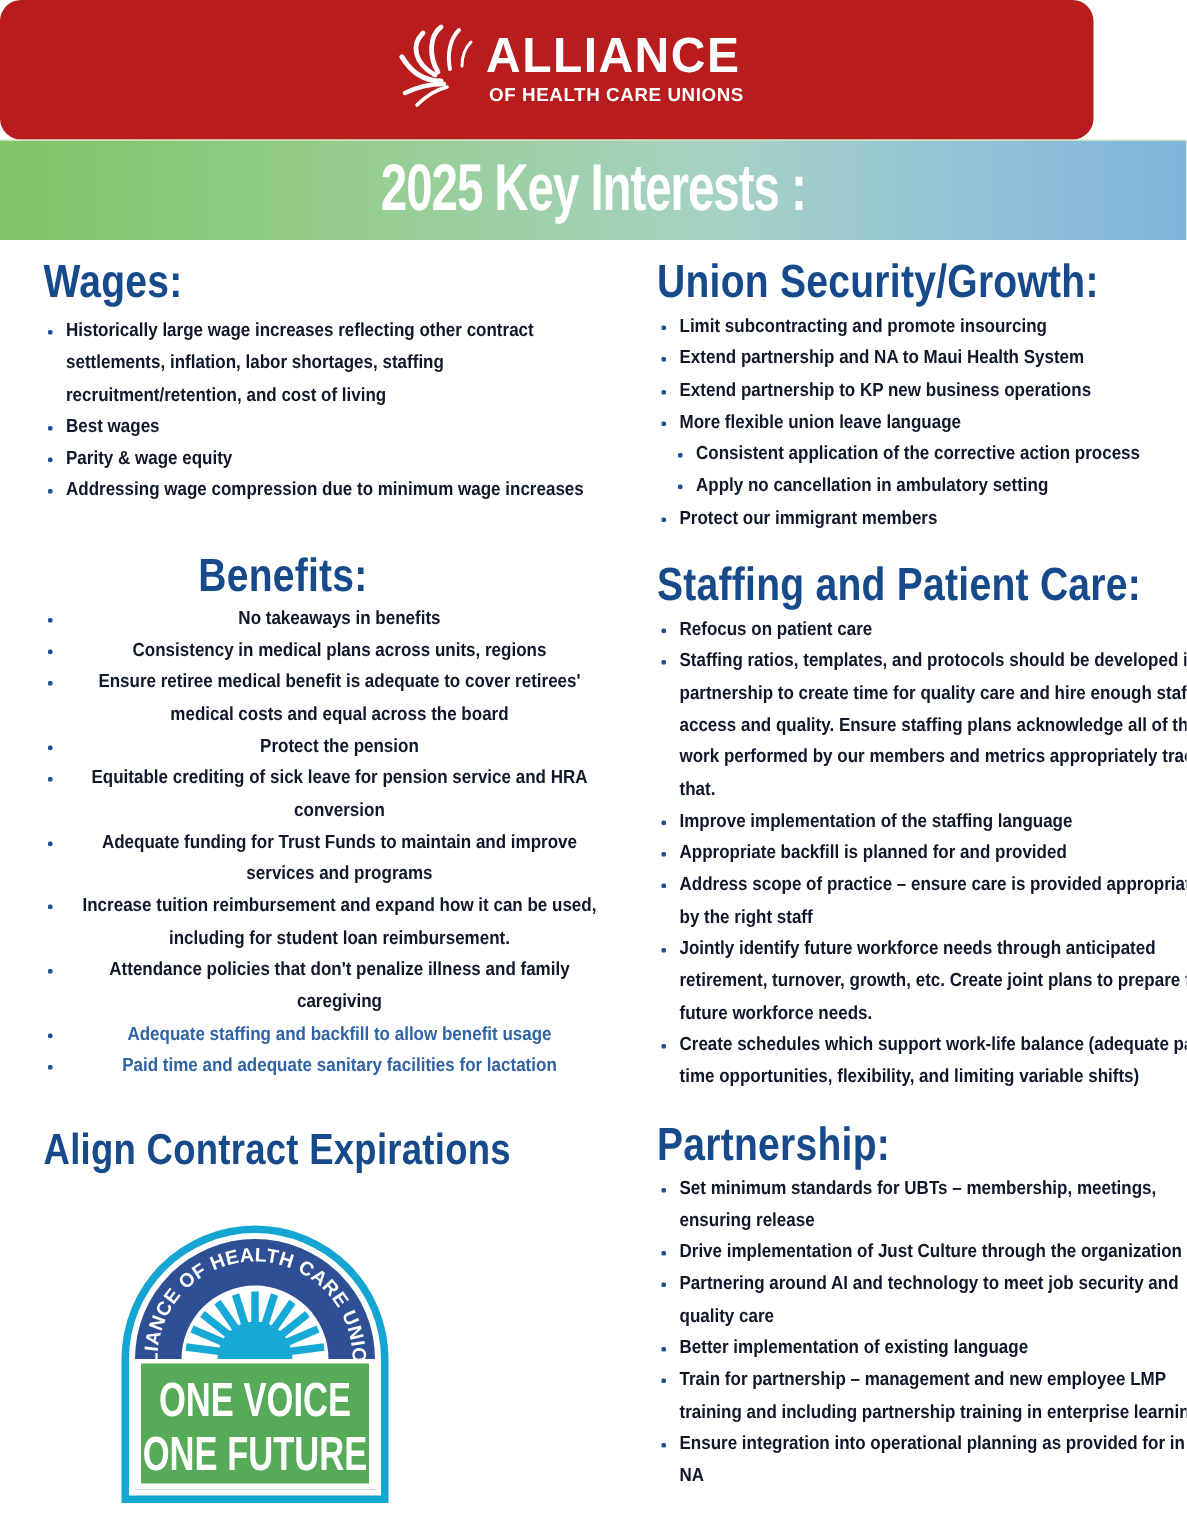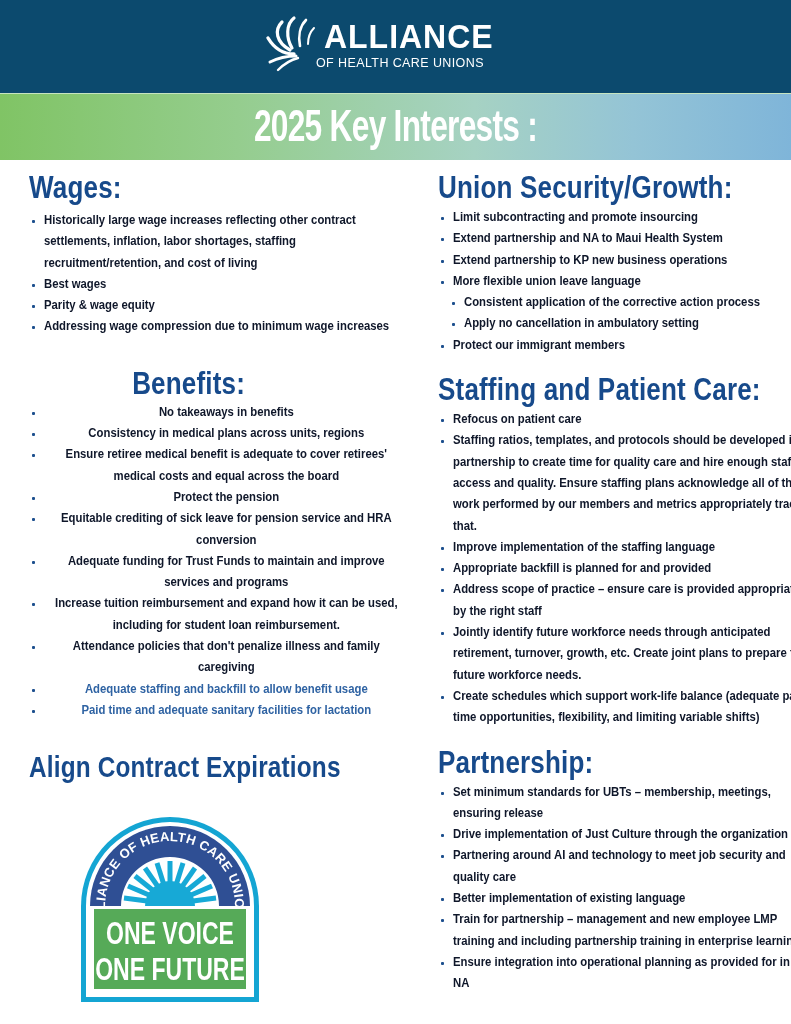--- a/index.html
+++ b/index.html
@@ -2,34 +2,35 @@
 <html><head>
 <meta charset="utf-8">
 <style>
   html, body { margin: 0; padding: 0; }
   body {
     width: 791px; height: 1024px; overflow: hidden; background: #ffffff;
     font-family: "Liberation Sans", "DejaVu Sans", sans-serif;
     color: #1a4b8c; position: relative;
   }
   .header {
-    position: absolute; left: 0; top: 0; width: 791px; height: 93px;
-    background: #0c4a6e;
+    position: absolute; left: 0; top: 0; width: 729px; height: 93px;
+    background: #b91c1c;
+    border-radius: 14px;
   }
   .brand {
     position: absolute; left: 264px; top: 14px; width: 270px; height: 60px;
   }
   .brand svg.mark { position: absolute; left: 0; top: 0; width: 56px; height: 60px; }
   .brand .name {
     position: absolute; left: 60px; top: 6px; color: #fff; font-weight: 700;
     font-size: 33px; letter-spacing: 1px; line-height: 34px; white-space: nowrap;
     transform: scaleX(0.97); transform-origin: left top;
   }
   .brand .sub {
-    position: absolute; left: 52px; top: 42px; color: #fff; font-weight: 400;
+    position: absolute; left: 62px; top: 42px; color: #fff; font-weight: 700;
     font-size: 12.5px; letter-spacing: 0.4px; white-space: nowrap;
   }
   .banner {
     position: absolute; left: 0; top: 93px; width: 791px; height: 66px;
     background: linear-gradient(90deg, #80c465 0%, #95cd8e 30%, #a6d2c3 60%, #94c4d6 80%, #7fb5d9 100%);
     border-top: 1px solid #c6e4c0;
   }
   .banner .title {
     position: absolute; left: 0; right: 0; top: 6px; text-align: center; color: #fff;
     font-weight: 700; font-size: 44px; line-height: 52px; letter-spacing: -1px;

